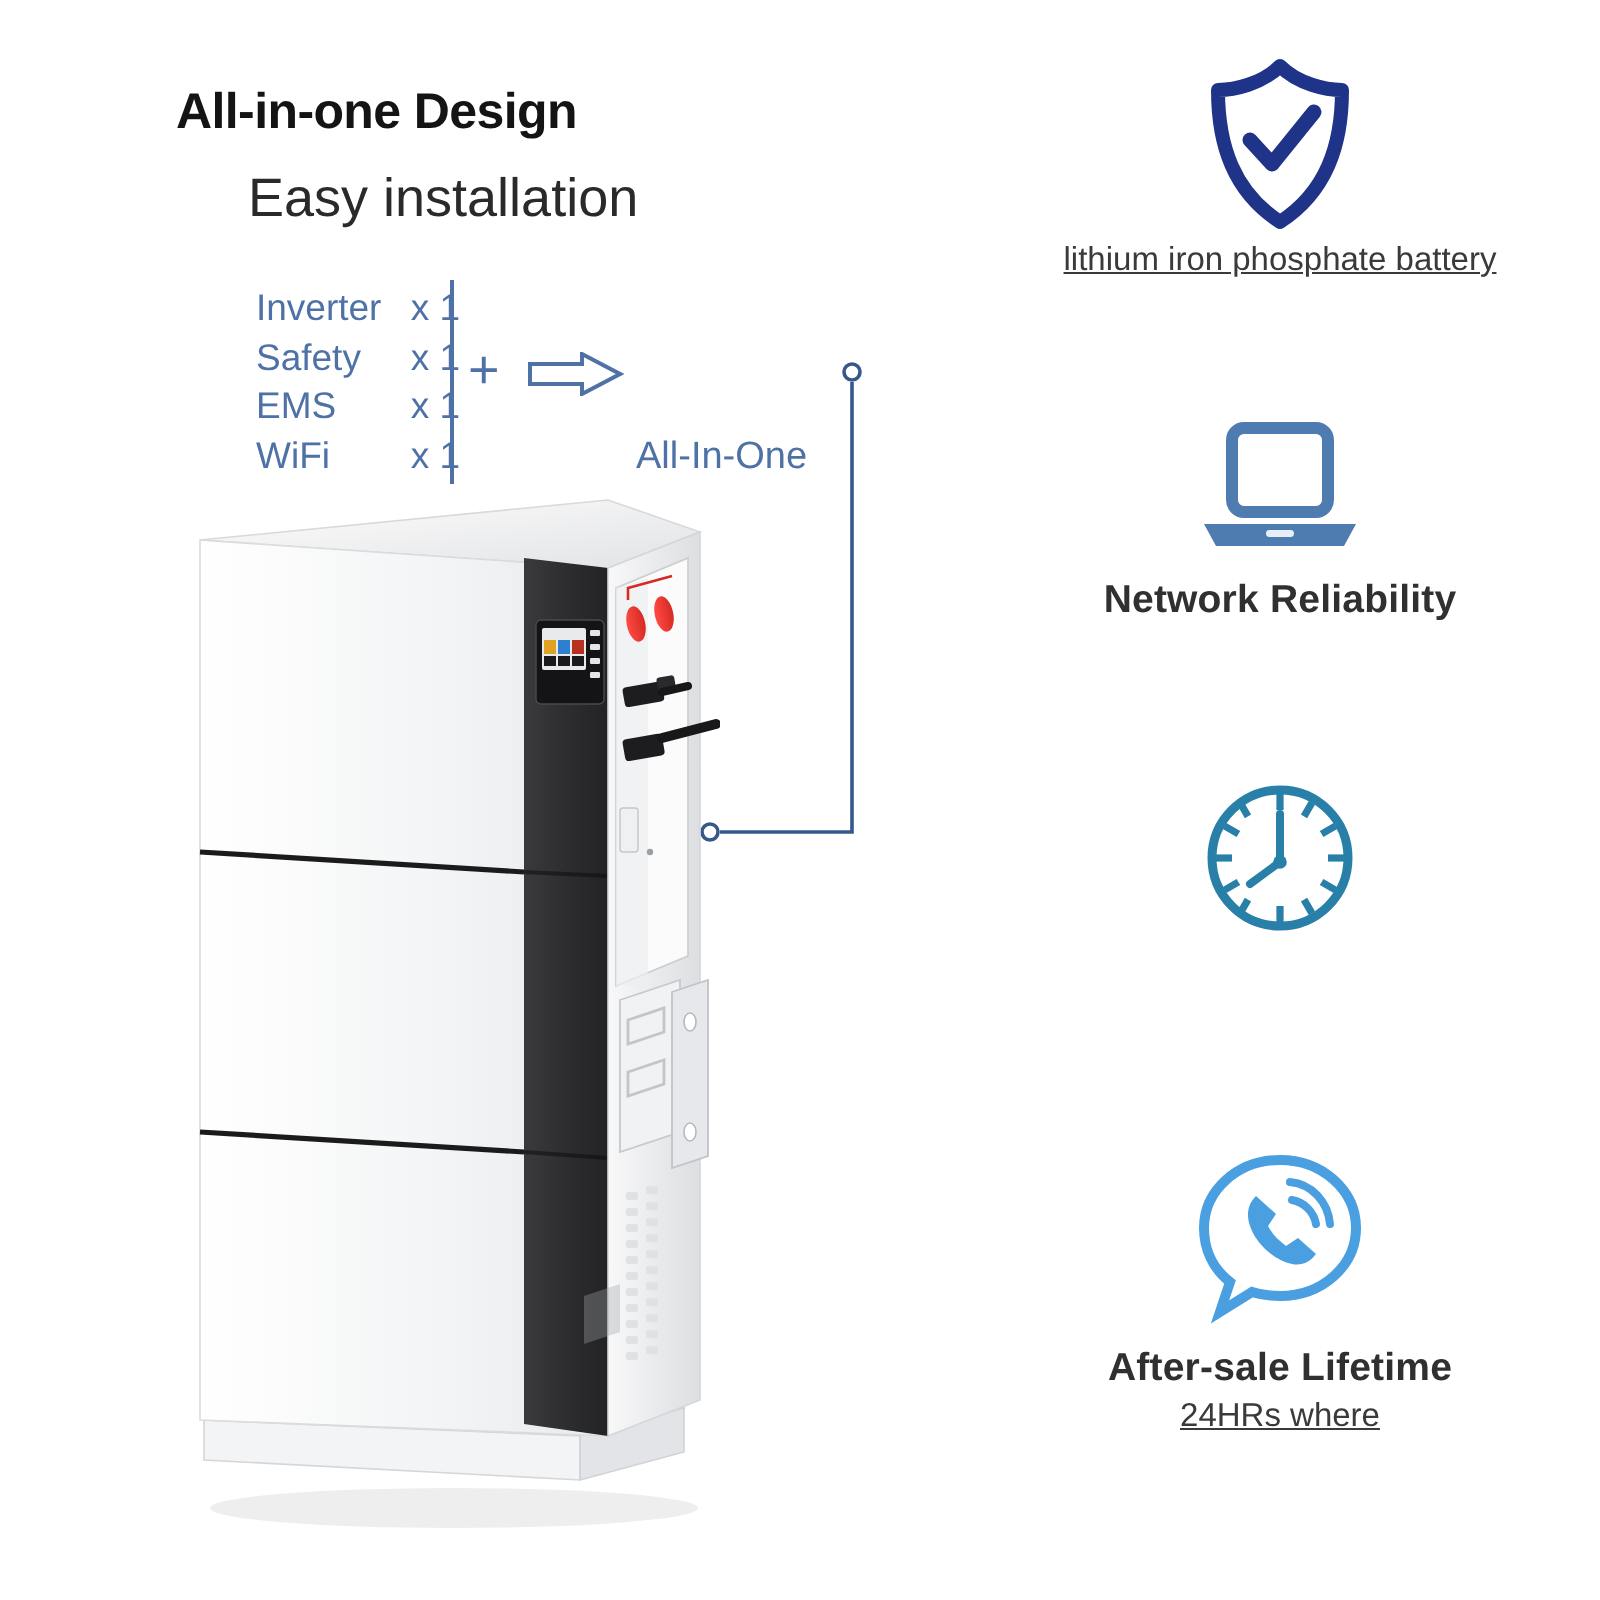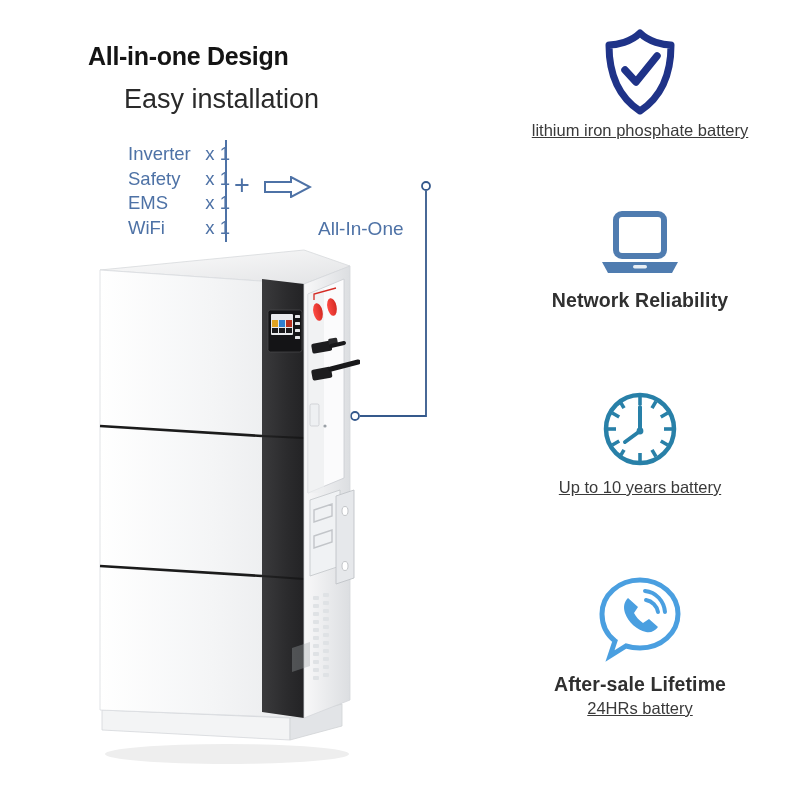--- a/index.html
+++ b/index.html
@@ -355,29 +355,28 @@
           <line x1="69.7" y1="58.0" x2="62.8" y2="54.0"></line>
           <line x1="21.2" y1="30.0" x2="14.3" y2="26.0"></line>
           <line x1="58.0" y1="69.7" x2="54.0" y2="62.8"></line>
           <line x1="26.0" y1="21.2" x2="22.0" y2="14.3"></line>
         </g>
         <line x1="42" y1="44" x2="42" y2="20" stroke="#2880a8" stroke-width="4" stroke-linecap="round"></line>
         <line x1="42" y1="44" x2="27" y2="55" stroke="#2880a8" stroke-width="4" stroke-linecap="round"></line>
         <circle cx="42" cy="44" r="3.4" fill="#2880a8"></circle>
       </svg>
     </div>
-    <div class="feature-sub">Up to 10 years battery</div>
   </div>
 
   <div class="feature" id="feature-3">
     <div class="feature-icon">
       <svg width="92" height="92" viewBox="0 0 92 92">
         <path d="M46 8 C67 8 84 23 84 42 C84 61 67 76 46 76 C41 76 36 75.3 32 74 L16 84 L21 69 C12 62 8 52 8 42 C8 23 25 8 46 8 Z" fill="none" stroke="#4a9fe0" stroke-width="5"></path>
         <path d="M34 26 C30 30 29 35 31 41 C34 50 43 58 52 60 C57 61 61 59 64 55 L55 47 L49 51 C45 48 42 45 40 41 L44 35 Z" fill="#4a9fe0"></path>
         <path d="M52 28 C58 29 63 34 64 40" fill="none" stroke="#4a9fe0" stroke-width="4" stroke-linecap="round"></path>
         <path d="M51 19 C62 20 70 29 71 40" fill="none" stroke="#4a9fe0" stroke-width="4" stroke-linecap="round"></path>
       </svg>
     </div>
     <div class="feature-title">After-sale Lifetime</div>
-    <div class="feature-sub">24HRs battery</div>
+    <div class="feature-sub">24HRs where</div>
   </div>
 
 </div>
 
 </body></html>

